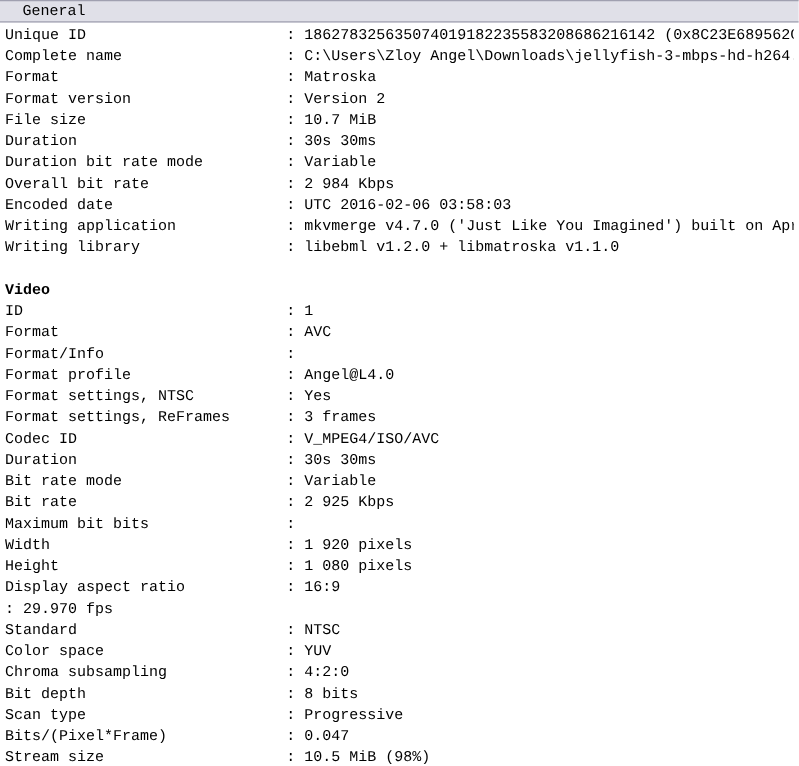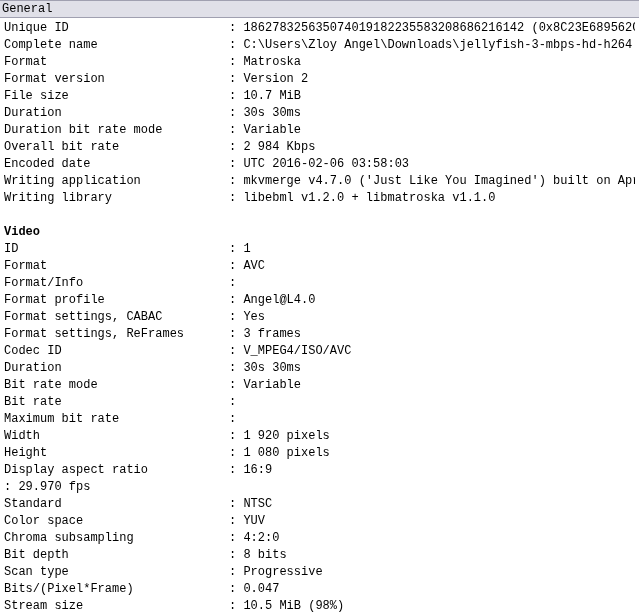--- a/index.html
+++ b/index.html
@@ -13,21 +13,21 @@
       background: #ffffff;
       color: #000000;
       width: 639px;
       height: 613px;
       overflow: hidden;
     }
     .section-header {
       background: #e0e0e8;
       border-top: 1px solid #a0a0b0;
       border-bottom: 1px solid #a0a0b0;
-      padding: 1px 2px;
+      padding: 1px 18px;
       font-family: "Courier New", Courier, monospace;
     }
     .content {
       padding: 2px 4px;
     }
     .row {
       display: flex;
       line-height: 17px;
       white-space: nowrap;
     }
@@ -130,21 +130,21 @@
   <div class="row">
     <span class="label">Format/Info</span>
     <span>:&nbsp;</span>
   </div>
   <div class="row">
     <span class="label">Format profile</span>
     <span>:&nbsp;</span>
     <span class="value">Angel@L4.0</span>
   </div>
   <div class="row">
-    <span class="label">Format settings, CABAC</span>
+    <span class="label">Format settings, NTSC</span>
     <span>:&nbsp;</span>
     <span class="value">Yes</span>
   </div>
   <div class="row">
     <span class="label">Format settings, ReFrames</span>
     <span>:&nbsp;</span>
     <span class="value">3 frames</span>
   </div>
   <div class="row">
     <span class="label">Codec ID</span>
@@ -157,23 +157,24 @@
     <span class="value">30s 30ms</span>
   </div>
   <div class="row">
     <span class="label">Bit rate mode</span>
     <span>:&nbsp;</span>
     <span class="value">Variable</span>
   </div>
   <div class="row">
     <span class="label">Bit rate</span>
     <span>:&nbsp;</span>
-  </div>
-  <div class="row">
-    <span class="label">Maximum bit rate</span>
+    <span class="value">2 925 Kbps</span>
+  </div>
+  <div class="row">
+    <span class="label">Maximum bit bits</span>
     <span>:&nbsp;</span>
   </div>
   <div class="row">
     <span class="label">Width</span>
     <span>:&nbsp;</span>
     <span class="value">1 920 pixels</span>
   </div>
   <div class="row">
     <span class="label">Height</span>
     <span>:&nbsp;</span>

